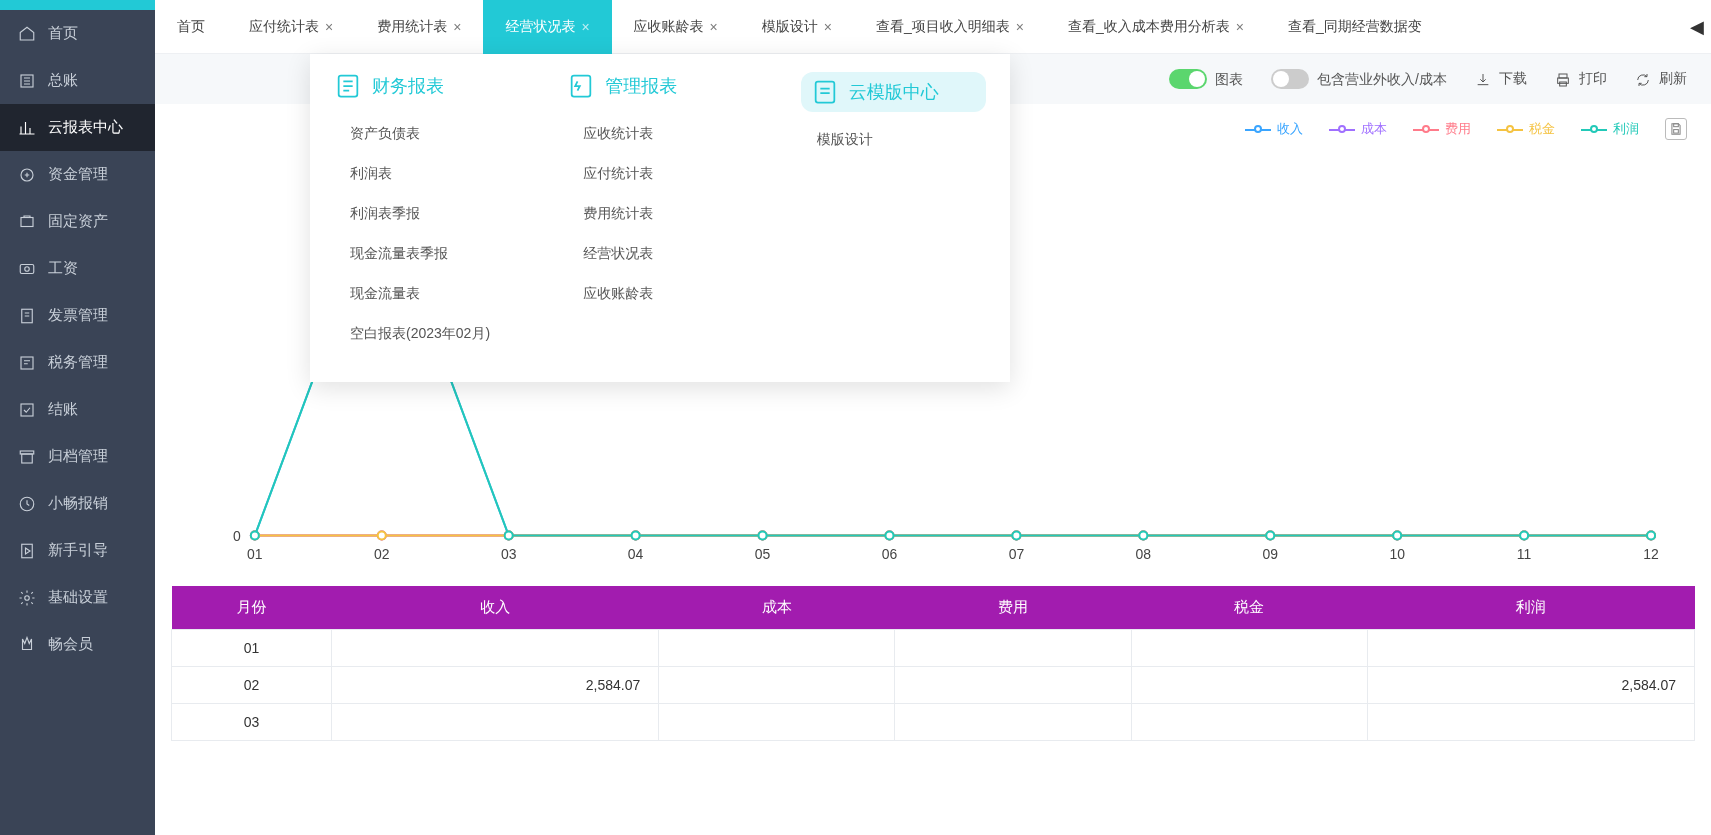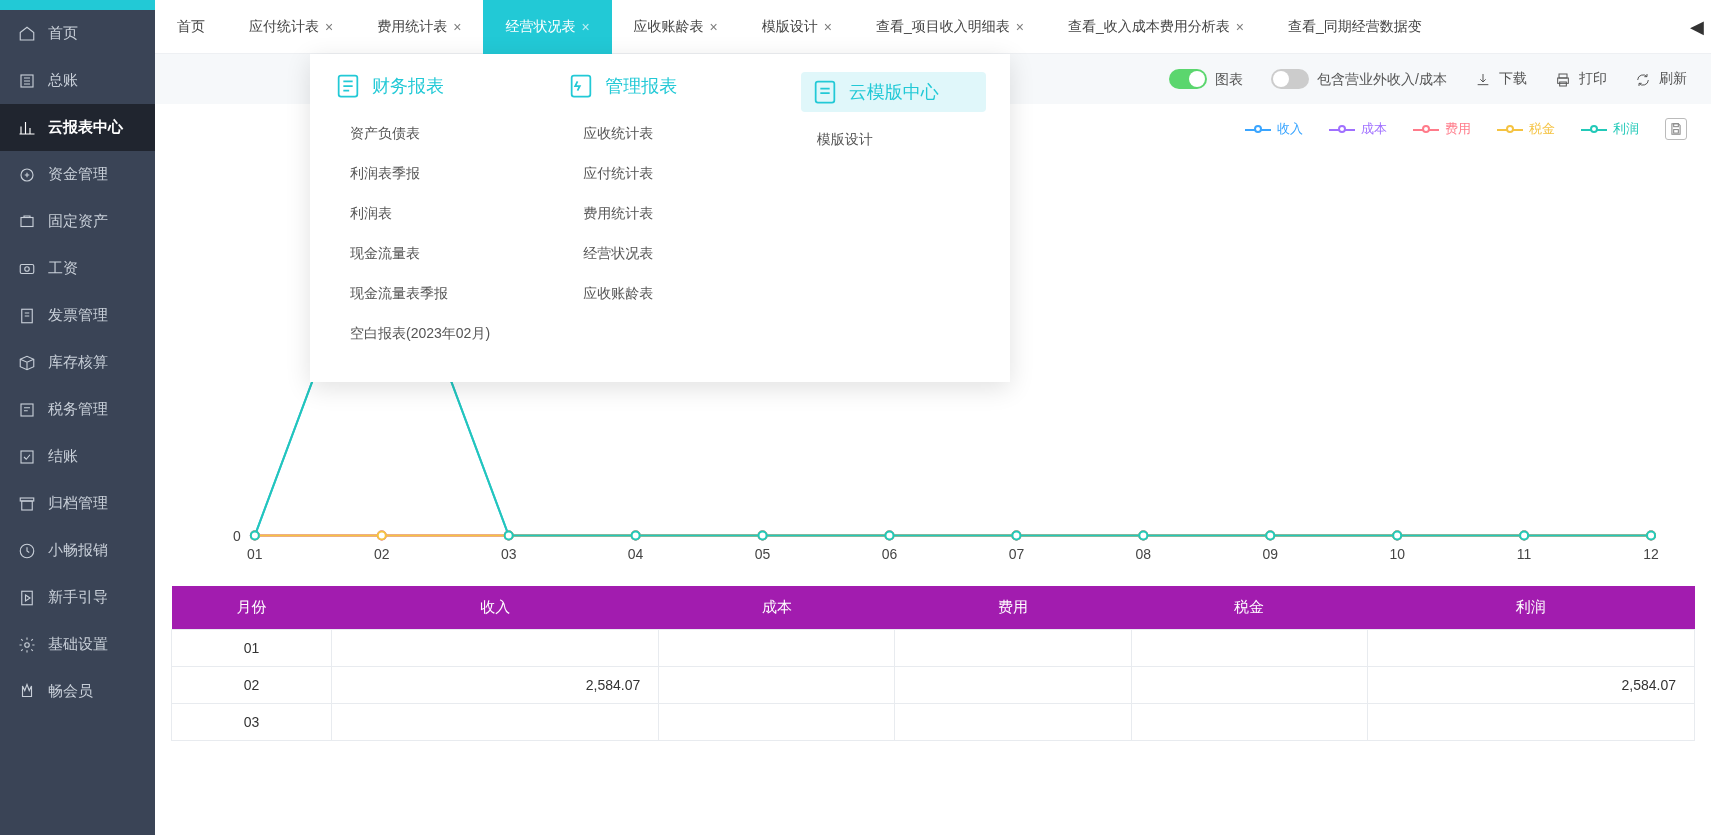--- a/index.html
+++ b/index.html
@@ -4,21 +4,21 @@
 <style>
 * { box-sizing: border-box; margin: 0; padding: 0; }
 body { font-family: "Microsoft YaHei", Arial, sans-serif; font-size: 14px; color: #333; background: #f5f6fa; overflow: hidden; }
 
 .app { display: flex; width: 1711px; height: 835px; }
 
 
 .sidebar { width: 155px; background: #3a4456; color: #c8cfd8; display: flex; flex-direction: column; position: relative; }
 .sidebar-top { height: 10px; background: #22c9d6; }
 .side-item { display: flex; align-items: center; gap: 12px; padding: 14px 18px; cursor: pointer; font-size: 15px; }
-.side-item.active { background: #20252f; color: #fff; font-weight: bold; }
+.side-item.active { background: #20252f; color: #fff; }
 .side-item .ico { width: 18px; height: 18px; display: inline-flex; align-items: center; justify-content: center; }
 .side-item .ico svg { width: 18px; height: 18px; stroke: #c8cfd8; fill: none; stroke-width: 1.5; }
 .side-item.active .ico svg { stroke: #fff; }
 
 
 .main { flex: 1; display: flex; flex-direction: column; background: #fff; position: relative; }
 
 
 .tabs { display: flex; align-items: center; height: 54px; border-bottom: 1px solid #eef0f3; background: #fff; }
 .tab { padding: 0 22px; height: 54px; display: flex; align-items: center; gap: 6px; cursor: pointer; white-space: nowrap; color: #444; }
@@ -33,21 +33,21 @@
 .switch.on { background: #5bd66e; }
 .switch .knob { width: 16px; height: 16px; border-radius: 50%; background: #fff; position: absolute; top: 2px; left: 2px; transition: left .15s; }
 .switch.on .knob { left: 20px; }
 .tool-chunk { display: flex; align-items: flex-end; gap: 8px; color: #555; cursor: pointer; }
 .tool-chunk svg { width: 16px; height: 16px; stroke: #555; fill: none; stroke-width: 1.5; }
 
 
 .mega { position: absolute; top: 54px; left: 155px; width: 700px; background: #fff; box-shadow: 0 6px 24px rgba(0,0,0,.12); padding: 18px 24px 28px; z-index: 50; display: flex; gap: 48px; }
 .mega-col { flex: 1; }
 .mega-head { display: flex; align-items: center; gap: 10px; color: #22c9d6; font-size: 18px; font-weight: 500; padding-bottom: 14px; }
-.mega-head.cloud { background: #e0f7fa; border-radius: 4px; padding: 6px 10px; margin-bottom: 8px; }
+.mega-head.cloud { background: #e0f7fa; border-radius: 12px; padding: 6px 10px; margin-bottom: 8px; }
 .mega-head svg { width: 28px; height: 28px; stroke: #22c9d6; fill: none; stroke-width: 1.5; }
 .mega-item { padding: 11px 4px; color: #555; cursor: pointer; margin-left: 12px; }
 
 
 .legend { display: flex; align-items: center; justify-content: flex-end; gap: 26px; padding: 14px 24px 0; }
 .lg { display: flex; align-items: center; gap: 6px; color: #666; font-size: 13px; }
 .lg-mark { width: 26px; height: 10px; display: flex; align-items: center; justify-content: center; position: relative; }
 .lg-mark::before { content: ""; position: absolute; left: 0; right: 0; top: 50%; height: 2px; background: currentColor; }
 .lg-mark .dot { width: 8px; height: 8px; border: 2px solid currentColor; border-radius: 50%; background: #fff; position: relative; z-index: 1; }
 .c-blue { color: #3aa5ff; } .c-purple { color: #a070ff; } .c-red { color: #ff7b8a; } .c-yellow { color: #f5c342; } .c-teal { color: #22c9b8; }
@@ -129,29 +129,20 @@
           <span>工资</span>
         </div>
         <div class="side-item">
           <span class="ico">
             <svg viewBox="0 0 24 24">
               <rect x="5" y="3" width="14" height="18"></rect>
               <path d="M9 8h6M9 12h6"></path>
             </svg>
           </span>
           <span>发票管理</span>
-        </div>
-        <div class="side-item">
-          <span class="ico">
-            <svg viewBox="0 0 24 24">
-              <path d="M3 7l9-4 9 4v10l-9 4-9-4z"></path>
-              <path d="M3 7l9 4 9-4M12 11v10"></path>
-            </svg>
-          </span>
-          <span>库存核算</span>
         </div>
         <div class="side-item">
           <span class="ico">
             <svg viewBox="0 0 24 24">
               <rect x="4" y="4" width="16" height="16"></rect>
               <path d="M8 9h8M8 13h5"></path>
             </svg>
           </span>
           <span>税务管理</span>
         </div>
@@ -459,24 +450,24 @@
       <div class="mega-col">
         <div class="mega-head">
           <svg viewBox="0 0 24 24">
               <rect x="4" y="3" width="16" height="18" rx="2"></rect>
               <path d="M8 8h8M8 12h8M8 16h5"></path>
             </svg>
           <span>财务报表</span>
         </div>
         <div id="mega-c1">
             <div class="mega-item">资产负债表</div>
+            <div class="mega-item">利润表</div>
             <div class="mega-item">利润表季报</div>
-            <div class="mega-item">利润表</div>
+            <div class="mega-item">现金流量表季报</div>
             <div class="mega-item">现金流量表</div>
-            <div class="mega-item">现金流量表季报</div>
             <div class="mega-item">空白报表(2023年02月)</div>
           </div>
       </div>
       <div class="mega-col">
         <div class="mega-head">
           <svg viewBox="0 0 24 24">
               <rect x="4" y="3" width="16" height="18" rx="2"></rect>
               <path d="M9 8l-2 4h4l-2 4"></path>
             </svg>
           <span>管理报表</span>

